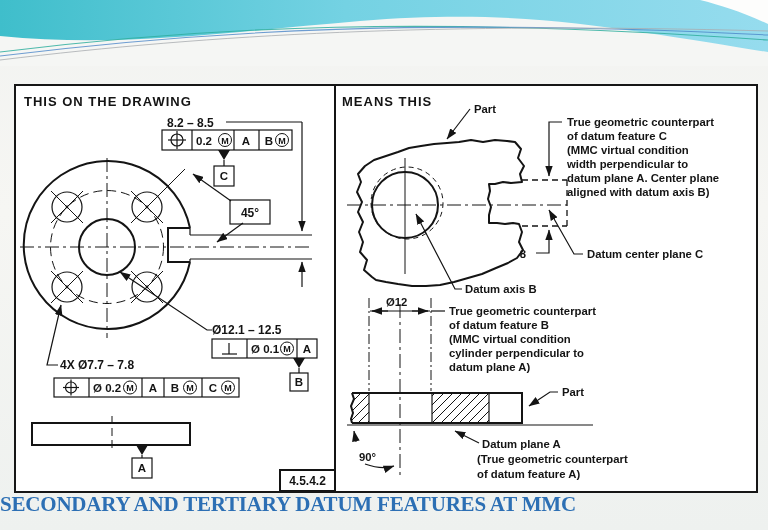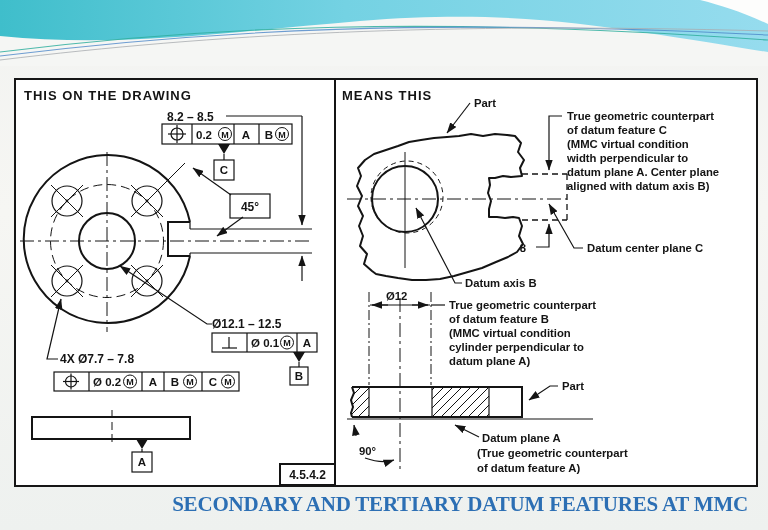--- a/index.html
+++ b/index.html
@@ -1,23 +1,23 @@
 <!DOCTYPE html>
 <html><head>
 <meta charset="utf-8">
 <style>
   html,body{margin:0;padding:0;}
   body{width:768px;height:530px;overflow:hidden;background:#e8e8e4;
        font-family:"Liberation Sans", sans-serif;}
   .slide{position:relative;width:768px;height:530px;
          background:linear-gradient(180deg,#f2f3f1 0%,#f6f6f3 40%,#eef1ef 100%);}
   .wave-header{position:absolute;left:0;top:0;width:768px;height:66px;}
-  .diagram-box{position:absolute;left:14px;top:78px;width:740px;height:405px;
+  .diagram-box{position:absolute;left:14px;top:84px;width:740px;height:405px;
                background:#ffffff;border:2.5px solid #161616;box-sizing:content-box;}
-  .caption{position:absolute;left:0;top:492px;width:748px;text-align:right;
+  .caption{position:absolute;left:0;top:492px;width:748px;text-align:left;
            font-family:"Liberation Serif", serif;font-weight:700;font-size:21px;
            letter-spacing:-0.2px;}
   svg text{fill:#141414;}
   .t{font-family:"Liberation Sans", sans-serif;font-weight:700;font-size:11.5px;}
   .t-title{font-family:"Liberation Sans", sans-serif;font-weight:700;font-size:13px;letter-spacing:1px;}
   .t-dim{font-family:"Liberation Sans", sans-serif;font-weight:700;font-size:12px;}
   .t-note{font-family:"Liberation Sans", sans-serif;font-weight:700;font-size:11.3px;}
   .t-m{font-family:"Liberation Sans", sans-serif;font-weight:700;font-size:9px;}
   .ln{stroke:#141414;stroke-width:1.2;fill:none;}
   .ln2{stroke:#141414;stroke-width:2;fill:none;}

